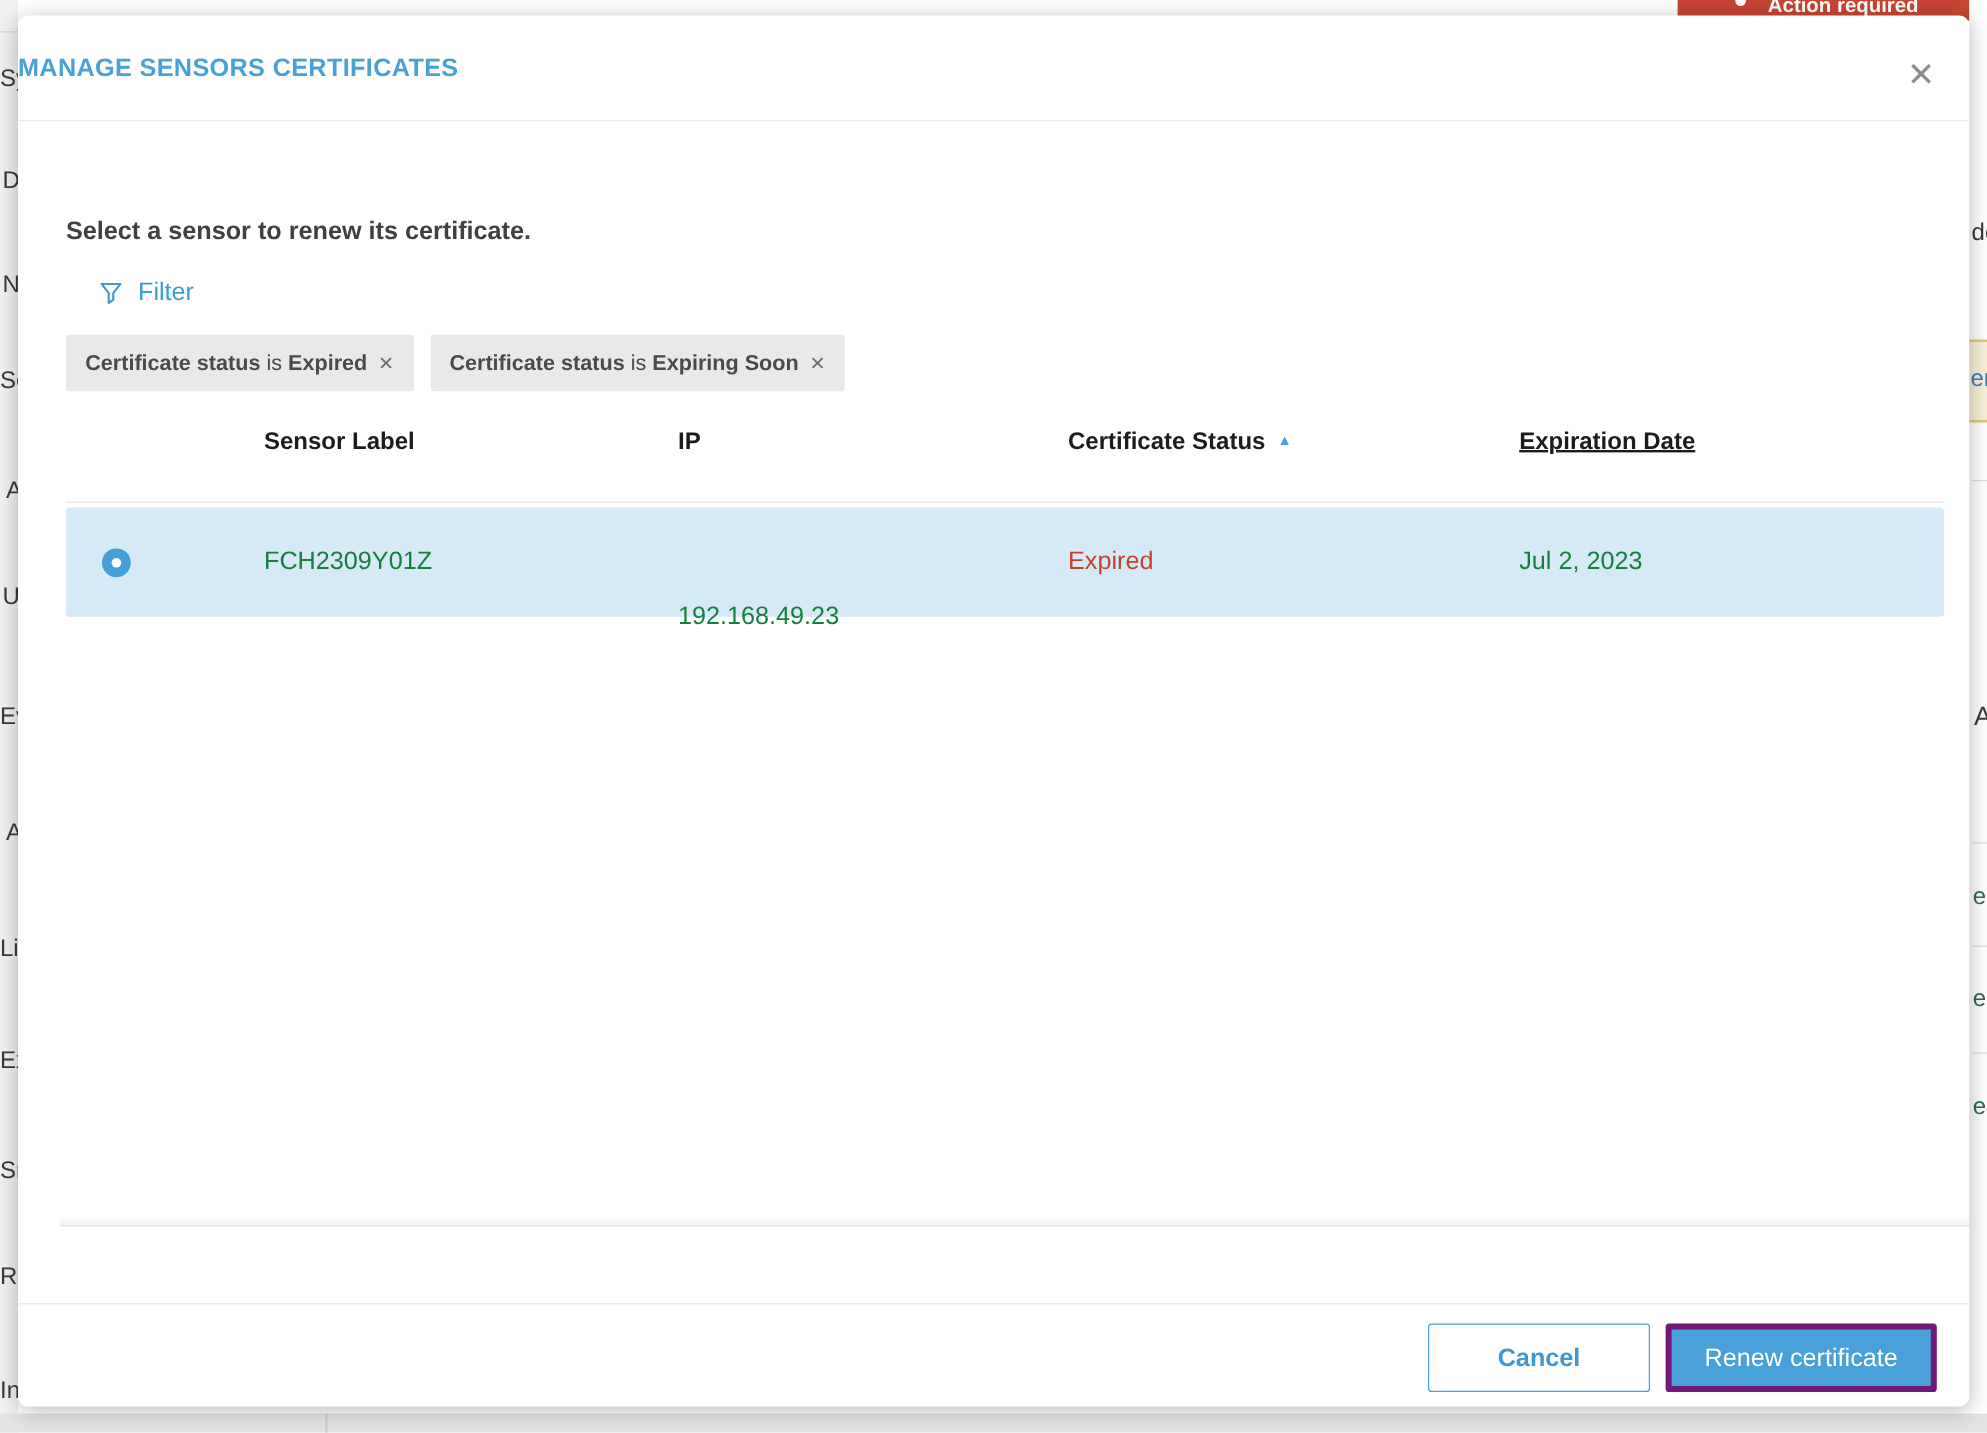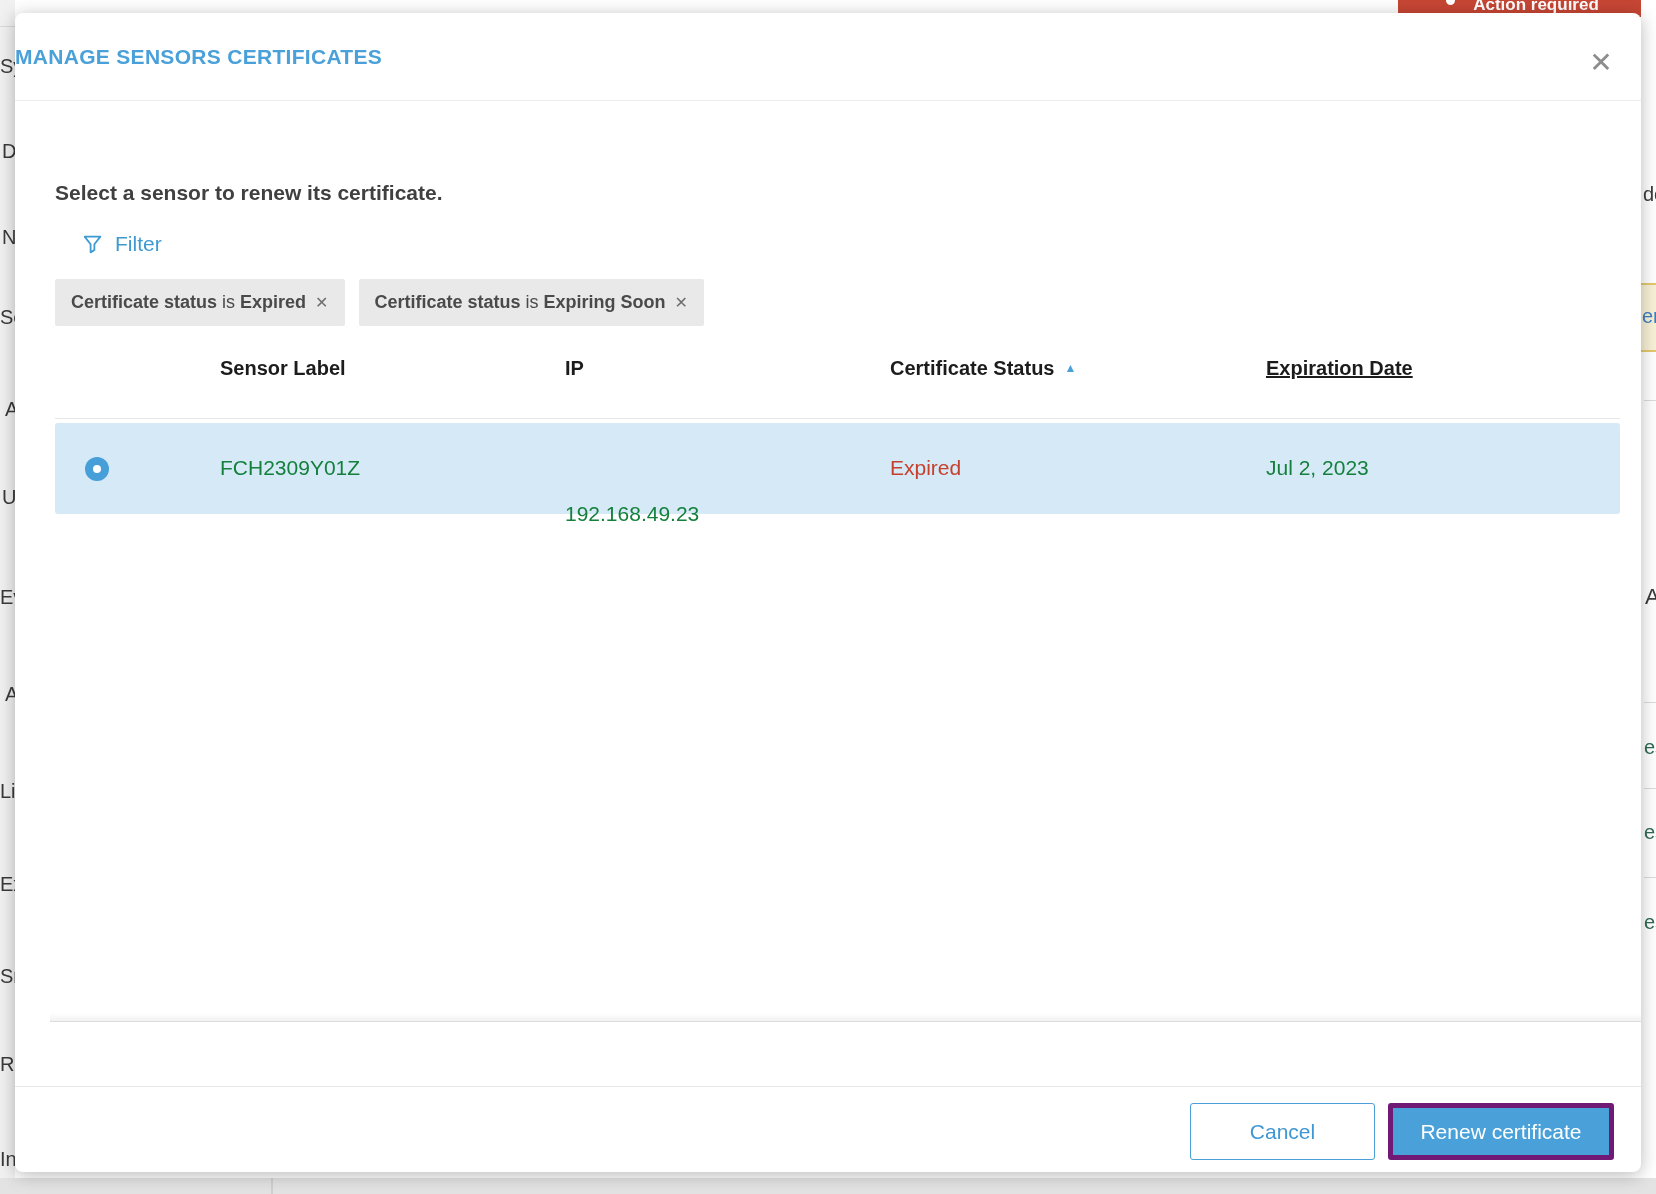--- a/index.html
+++ b/index.html
@@ -72,21 +72,21 @@
          background:#469fd8;cursor:pointer;}
   .radio::after{content:"";position:absolute;left:8px;top:8px;width:8px;height:8px;border-radius:50%;background:#ffffff;}
 
   .tbl-bottom-shadow{position:absolute;left:35px;top:1000px;width:1591px;height:8px;
          background:linear-gradient(to bottom,rgba(0,0,0,0),rgba(0,0,0,0.05));}
   .tbl-bottom-line{position:absolute;left:35px;top:1008px;width:1591px;height:1px;background:#dcdcdc;}
 
   .footer-divider{position:absolute;left:0;top:1073px;width:100%;height:1px;background:#e8e8e8;}
   .btn{position:absolute;top:1090px;height:57px;border-radius:3px;font-size:21px;cursor:pointer;
        font-family:"Liberation Sans","DejaVu Sans",sans-serif;}
-  .btn-cancel{left:1175px;width:185px;background:#ffffff;border:1px solid #4a9fd8;color:#3f97d3;font-weight:400;}
+  .btn-cancel{left:1175px;width:185px;background:#ffffff;border:1px solid #4a9fd8;color:#3f97d3;font-weight:700;}
   .btn-renew{left:1373px;width:226px;background:#4aa0d9;border:5px solid #701a75;color:#ffffff;font-weight:normal;}
 </style>
 </head>
 <body>
 
 <div class="screen">
 
   <div class="sidebar-strip">
     <div class="sidebar-divider"></div>
     <span class="side-frag" style="left:0;top:55px">Sy</span>

